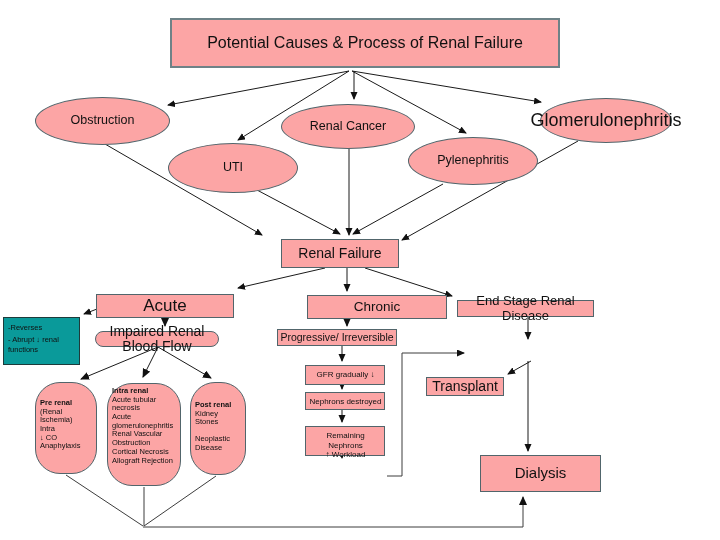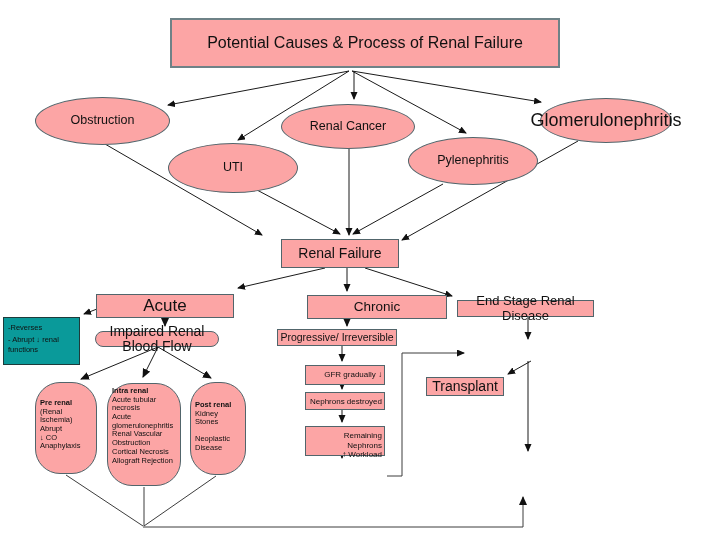--- a/index.html
+++ b/index.html
@@ -20,21 +20,21 @@
     display:block; text-align:left; font-size:7.5px; line-height:1.16;
     padding:3px 2px 2px 4px;
     border-radius:25px;
   }
   .listbox b { display:block; }
   .teal {
     background:#0a9a9a; border-color:#1d3b3b; color:#101010;
     display:block; text-align:left; font-size:7.5px; line-height:1.25; padding:5px 3px 2px 4px;
   }
   .teal div { margin-bottom:3px; }
-  .smallbox { display:block; text-align:right; font-size:8px; line-height:1.2; padding:4px 2px 2px 3px; }
+  .smallbox { display:block; text-align:center; font-size:8px; line-height:1.2; padding:4px 2px 2px 3px; }
   .leaf-gap { margin-top:8px; }
   .pad-top-lg { padding-top:18px; }
   .pad-top-md { padding-top:16px; }
 </style>
 </head>
 <body>
 
 <div class="stage">
 
   <svg class="wires" viewBox="0 0 720 540">
@@ -106,21 +106,21 @@
   <div class="node teal" style="left:3px; top:317px; width:77px; height:48px;">
     <div>-Reverses</div>
     <div>- Abrupt ↓ renal functions</div>
   </div>
 
   <div class="node" style="left:95px; top:331px; width:124px; height:16px; font-size:14px;border-radius:8px;">Impaired Renal Blood Flow</div>
 
   <div class="node listbox pad-top-md" style="left:35px; top:382px; width:62px; height:92px;">
     <b>Pre renal</b>
     <div>(Renal Ischemia)</div>
-    <div>Abrupt</div>
+    <div>Intra</div>
     <div>↓ CO</div>
     <div>Anaphylaxis</div>
   </div>
 
   <div class="node listbox" style="left:107px; top:383px; width:74px; height:103px;">
     <b>Intra renal</b>
     <div>Acute tubular necrosis</div>
     <div>Acute glomerulonephritis</div>
     <div>Renal Vascular Obstruction</div>
     <div>Cortical Necrosis</div>
@@ -135,14 +135,15 @@
 
   <div class="node" style="left:277px; top:329px; width:120px; height:17px; font-size:10.5px;">Progressive/ Irreversible</div>
   <div class="node smallbox" style="left:305px; top:365px; width:80px; height:20px;">GFR gradually ↓</div>
   <div class="node smallbox" style="left:305px; top:392px; width:80px; height:18px;">Nephrons destroyed</div>
   <div class="node smallbox" style="left:305px; top:426px; width:80px; height:30px;">
     <div>Remaining Nephrons</div>
     <div>↑ Workload</div>
   </div>
 
   <div class="node" style="left:426px; top:377px; width:78px; height:19px; font-size:14px;">Transplant</div>
+  <div class="node" style="left:480px; top:455px; width:121px; height:37px; font-size:15px;">Dialysis</div>
 
 </div>
 
 </body></html>

